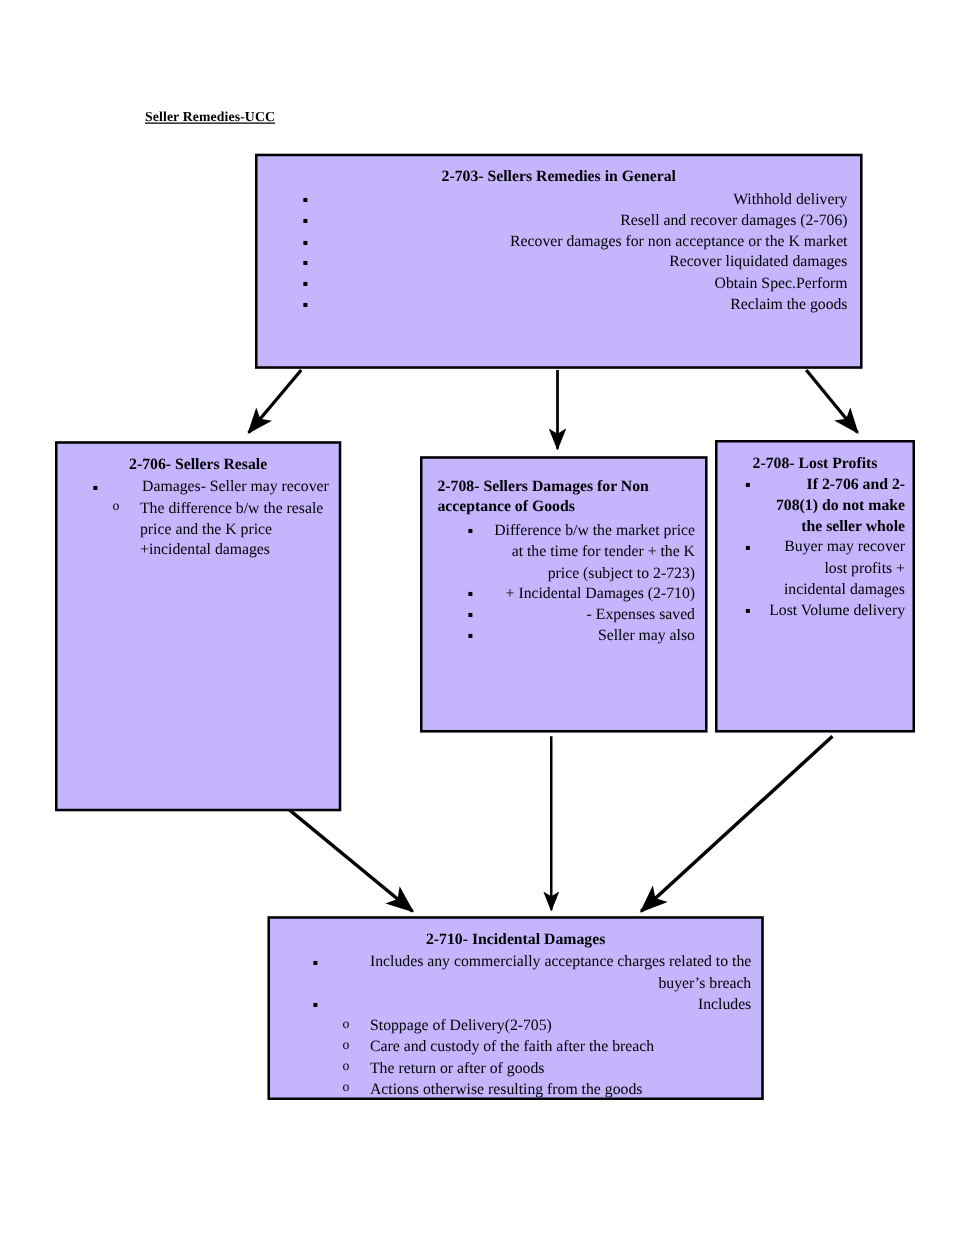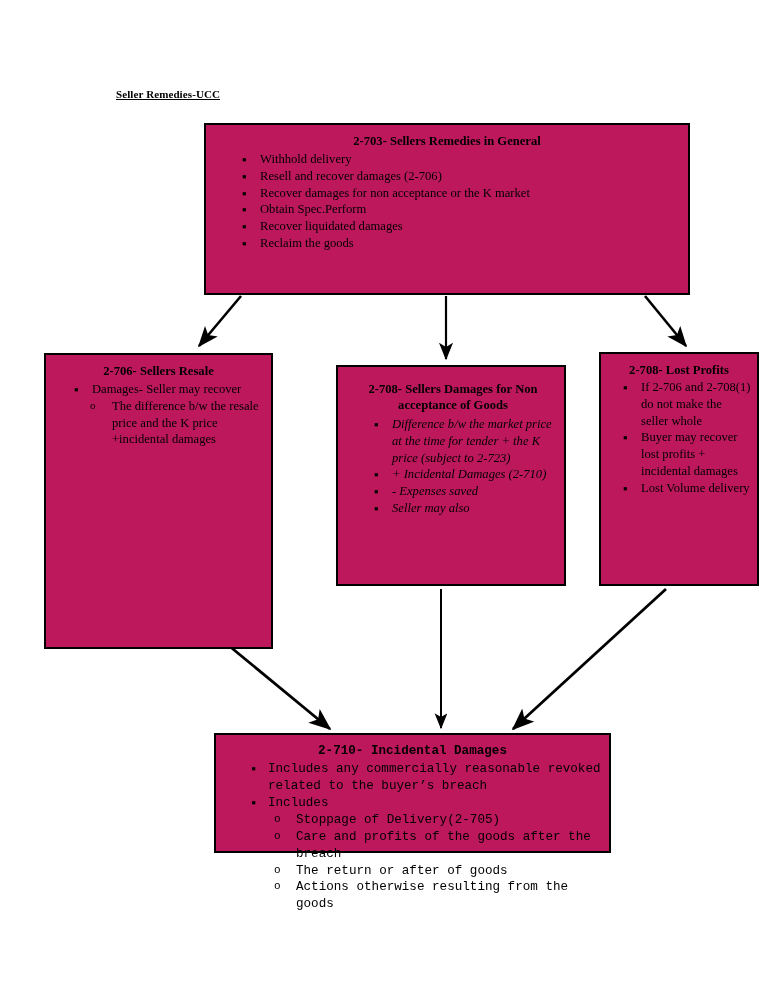--- a/index.html
+++ b/index.html
@@ -37,65 +37,66 @@
     font-weight: bold;
     text-decoration: underline;
     letter-spacing: 0.1px;
     white-space: nowrap;
   }
 
   .node {
     position: absolute;
     box-sizing: border-box;
     border: 2px solid #000000;
-    background: #be185d;
+    background: #c4b5fd;
   }
 
   .node-title {
     font-weight: bold;
     font-size: 12.6px;
     line-height: 1.28;
     text-align: center;
   }
   .node-title.left-align {
-    text-align: center;
+    text-align: left;
   }
 
   .lead {
     font-weight: bold;
     font-size: 13px;
     line-height: 1.3;
     text-align: left;
   }
 
   ul.bullets {
     list-style: none;
     margin: 0;
     padding: 0;
+    text-align: right;
   }
   ul.bullets > li {
     position: relative;
     font-size: 12.6px;
     line-height: 1.33;
     padding-left: 22px;
     margin: 0 0 0 0;
   }
   ul.bullets > li > .mk {
     position: absolute;
     left: 4px;
     top: 0;
     font-size: 8px;
     line-height: 1.33;
   }
   ul.bullets > li > .mk.sq::before {
     content: "\25AA";
     font-size: 13px;
   }
   ul.bullets > li.bold-item {
-    font-weight: normal;
+    font-weight: bold;
   }
 
   ul.subbullets {
     list-style: none;
     margin: 0;
     padding: 0;
   }
   ul.subbullets > li {
     position: relative;
     font-size: 12.6px;
@@ -124,34 +125,33 @@
     padding: 8px 8px 6px 8px;
   }
   #node-2706 .inner-list { margin-top: 2px; margin-left: 16px; }
   #node-2706 .sub-wrap { margin-left: 34px; margin-top: 0px; }
 
   #node-2708 {
     left: 336px; top: 365px;
     width: 230px; height: 221px;
     padding: 14px 8px 6px 12px;
   }
-  #node-2708 .inner-list { margin-top: 3px; margin-left: 20px; font-style: italic; }
+  #node-2708 .inner-list { margin-top: 3px; margin-left: 20px; }
 
   #node-2708lp {
-    left: 599px; top: 352px;
+    left: 572px; top: 352px;
     width: 160px; height: 234px;
     padding: 8px 6px 6px 6px;
   }
   #node-2708lp .inner-list { margin-top: 1px; margin-left: 12px; }
 
   #node-2710 {
     left: 214px; top: 733px;
-    width: 397px; height: 120px;
+    width: 397px; height: 147px;
     padding: 8px 8px 6px 8px;
-    font-family: Liberation Mono, monospace;
   }
   #node-2710 .inner-list { margin-top: 2px; margin-left: 22px; }
   #node-2710 .sub-wrap { margin-left: 48px; margin-top: 1px; }
 </style>
 </head>
 <body>
 
 <div id="canvas">
 
   <div class="page-title">Seller Remedies-UCC</div>
@@ -175,22 +175,22 @@
 
     <line x1="666" y1="589" x2="513" y2="729" stroke="#000000" stroke-width="2.8" marker-end="url(#ah)"></line>
   </svg>
 
   <div class="node" id="node-2703">
     <div class="node-title">2-703- Sellers Remedies in General</div>
     <ul class="bullets inner-list">
       <li><span class="mk sq"></span><span>Withhold delivery</span></li>
       <li><span class="mk sq"></span><span>Resell and recover damages (2-706)</span></li>
       <li><span class="mk sq"></span><span>Recover damages for non acceptance or the K market</span></li>
+      <li><span class="mk sq"></span><span>Recover liquidated damages</span></li>
       <li><span class="mk sq"></span><span>Obtain Spec.Perform</span></li>
-      <li><span class="mk sq"></span><span>Recover liquidated damages</span></li>
       <li><span class="mk sq"></span><span>Reclaim the goods</span></li>
     </ul>
   </div>
 
   <div class="node" id="node-2706">
     <div class="node-title">2-706- Sellers Resale</div>
     <ul class="bullets inner-list">
       <li><span class="mk sq"></span><span>Damages- Seller may recover</span></li>
     </ul>
     <ul class="subbullets sub-wrap">
@@ -213,24 +213,24 @@
     <ul class="bullets inner-list">
       <li class="bold-item"><span class="mk sq"></span><span>If 2-706 and 2-708(1) do not make the seller whole</span></li>
       <li><span class="mk sq"></span><span>Buyer may recover lost profits + incidental damages</span></li>
       <li><span class="mk sq"></span><span>Lost Volume delivery</span></li>
     </ul>
   </div>
 
   <div class="node" id="node-2710">
     <div class="node-title">2-710- Incidental Damages</div>
     <ul class="bullets inner-list">
-      <li><span class="mk sq"></span><span>Includes any commercially reasonable revoked related to the buyer’s breach</span></li>
+      <li><span class="mk sq"></span><span>Includes any commercially acceptance charges related to the buyer’s breach</span></li>
       <li><span class="mk sq"></span><span>Includes</span></li>
     </ul>
     <ul class="subbullets sub-wrap">
       <li><span class="mk-o">o</span><span>Stoppage of Delivery(2-705)</span></li>
-      <li><span class="mk-o">o</span><span>Care and profits of the goods after the breach</span></li>
+      <li><span class="mk-o">o</span><span>Care and custody of the faith after the breach</span></li>
       <li><span class="mk-o">o</span><span>The return or after of goods</span></li>
       <li><span class="mk-o">o</span><span>Actions otherwise resulting from the goods</span></li>
     </ul>
   </div>
 
 </div>
 
 </body></html>

